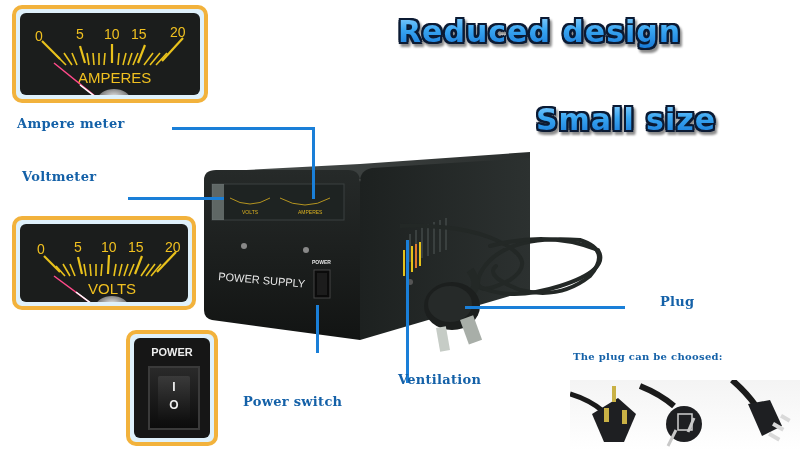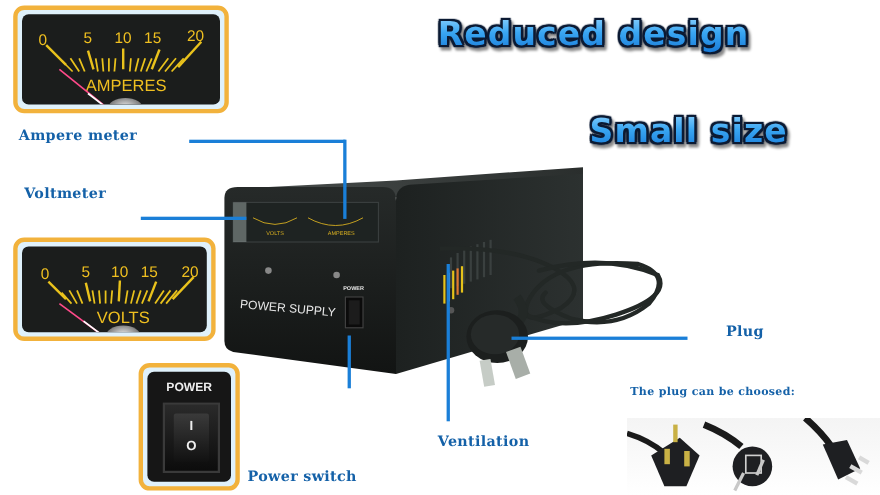--- a/index.html
+++ b/index.html
@@ -218,22 +218,22 @@
 
 <div class="line" style="left:172px; top:127px; width:142px; height:3px;"></div>
 <div class="line" style="left:312px; top:127px; width:3px; height:72px;"></div>
 <div class="line" style="left:128px; top:197px; width:96px; height:3px;"></div>
 <div class="line" style="left:316px; top:305px; width:3px; height:48px;"></div>
 <div class="line" style="left:406px; top:240px; width:3px; height:143px;"></div>
 <div class="line" style="left:465px; top:306px; width:160px; height:3px;"></div>
 
 <div class="label" style="left:17px; top:116px;">Ampere  meter</div>
 <div class="label" style="left:22px; top:169px;">Voltmeter</div>
-<div class="label" style="left:225px; top:394px;margin-top:32px;">Power  switch</div>
-<div class="label" style="left:398px; top:394px;">Ventilation</div>
+<div class="label" style="left:243px; top:394px;">Power  switch</div>
+<div class="label" style="left:398px; top:372px;">Ventilation</div>
 <div class="label" style="left:660px; top:294px;text-align:center;">Plug</div>
 <div class="label small" style="left:573px; top:351px;">The  plug  can  be  choosed:</div>
 
 <div class="plug-thumbs">
   <svg width="230" height="70" viewBox="0 0 230 70">
 
     <g>
       <path d="M0 14 Q20 20 34 32" stroke="#1a1a1a" stroke-width="5" fill="none"></path>
       <path d="M22 34 L48 18 L66 34 L54 62 L34 62 Z" fill="#1e1f22"></path>
       <rect x="42" y="6" width="4" height="16" fill="#c9b145"></rect>

